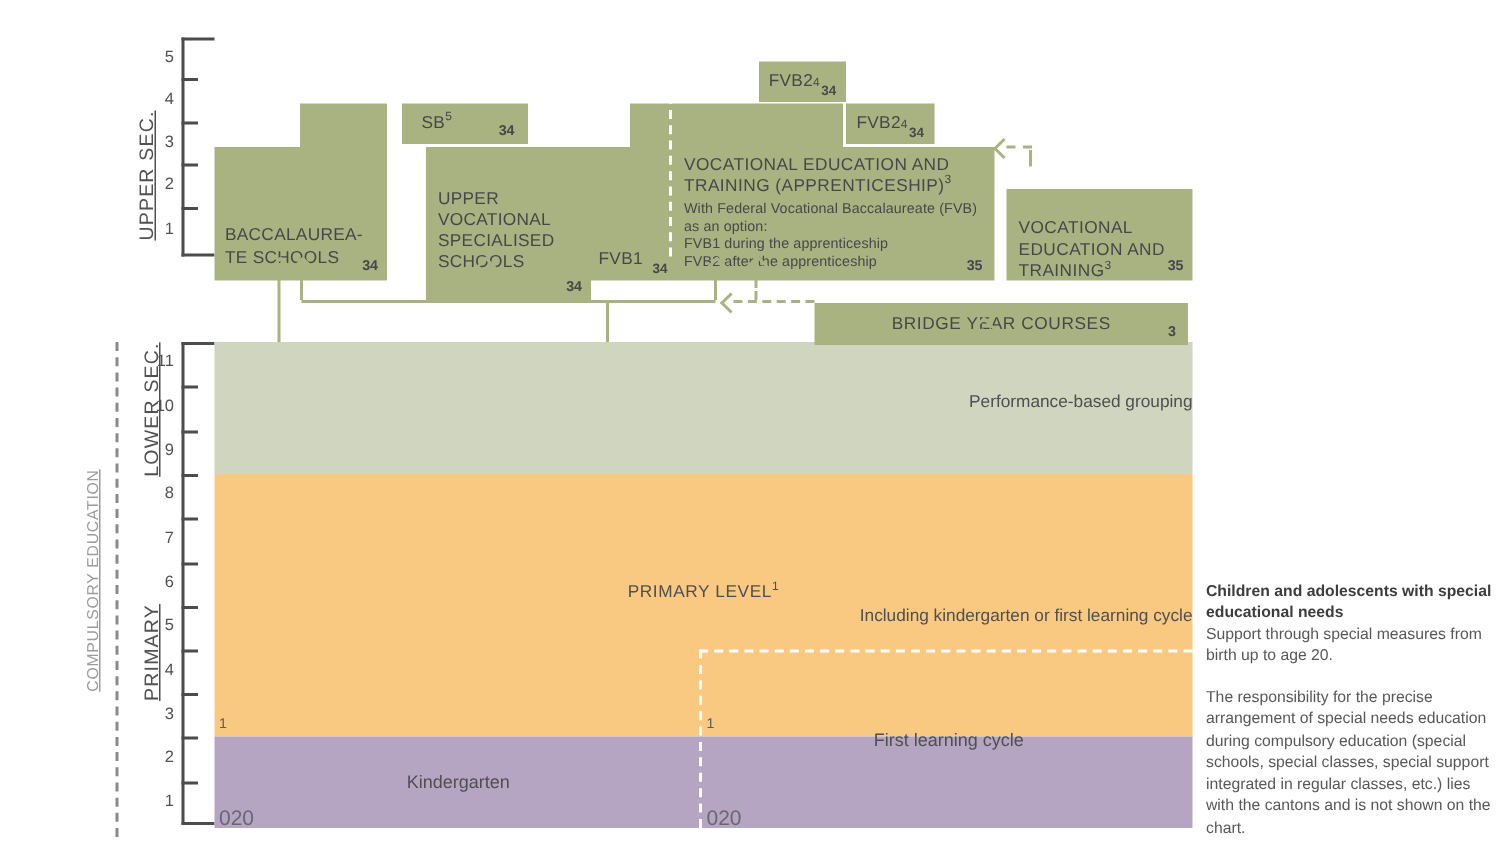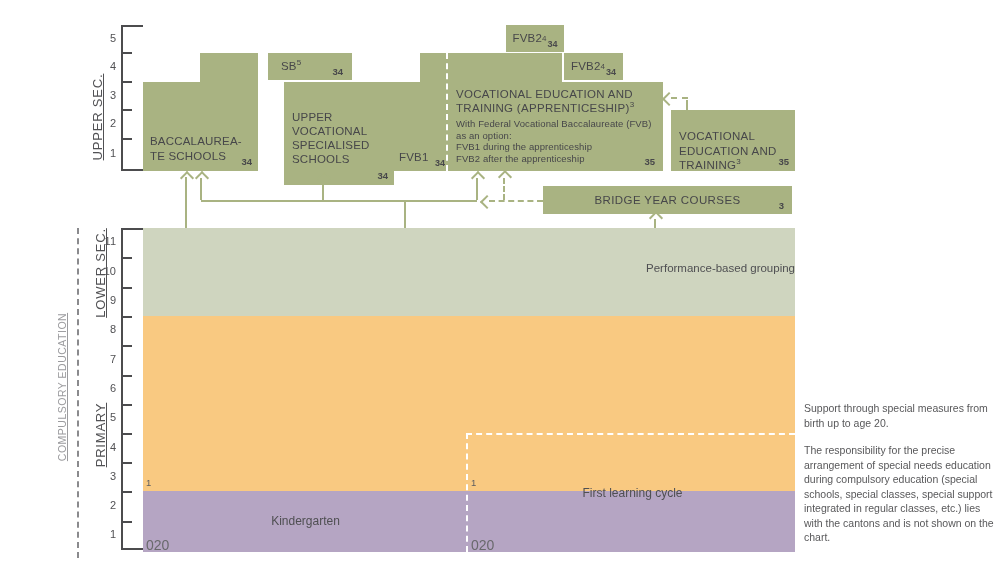--- a/index.html
+++ b/index.html
@@ -10,21 +10,21 @@
   
   .area{position:absolute;left:143px;width:652px;}
   .area.lower{background:var(--pale-green,#cfd5bf);}
   .area.orange{background:var(--orange,#f9c981);}
   .area.purple{background:var(--purple,#b5a5c3);}
   .area-caption{position:absolute;left:143px;width:652px;text-align:center;color:#4f4f52;}
   .area-caption .t1{font-size:11.5px;letter-spacing:.4px;line-height:15.5px;}
   .area-caption .t2{font-size:11.5px;line-height:15.5px;text-align:right;}
 
   
-  .box{position:absolute;background:var(--box-green,#a9b382);}
+  .box{position:absolute;background:var(--box-green,#a9b382);margin-top:16px;}
   .box-label{font-size:11.5px;color:#47474a;letter-spacing:.2px;line-height:15px;}
   .box-label.small{font-size:9.5px;line-height:11.5px;letter-spacing:.1px;}
   .ref{position:absolute;font-size:9.5px;font-weight:bold;color:#47474a;}
   sup{font-size:8px;line-height:0;}
   .ref-sub{font-size:9px;font-weight:bold;position:relative;top:5px;margin-left:1px;}
 
   
   .axis-line{position:absolute;width:2px;background:#4c4c4e;}
   .tick{position:absolute;height:2px;background:#4c4c4e;}
   .yr{position:absolute;width:20px;text-align:right;font-size:11px;color:#515154;}
@@ -110,20 +110,24 @@
   </div>
 
   <div class="area lower" style="top:228px;height:88px;"></div>
   <div class="area orange" style="top:316px;height:175px;"></div>
   <div class="area purple" style="top:491px;height:61px;"></div>
 
   <div class="area-caption" style="top:261px;">
     <div class="t2">Performance-based grouping</div>
   </div>
 
+  <div class="area-caption" style="top:388px;">
+    <div class="t1"><span>PRIMARY LEVEL</span><sup>1</sup></div>
+    <div class="t2">Including kindergarten or first learning cycle</div>
+  </div>
 
   <div class="abs" style="left:258px;top:514px;width:95px;text-align:center;font-size:12px;color:#4f4f52;">Kindergarten</div>
   <div class="abs" style="left:570px;top:486px;width:125px;text-align:center;font-size:12px;color:#4f4f52;">First learning cycle</div>
 
   <div class="wdashv" style="left:466px;top:433px;height:119px;"></div>
   <div class="wdashh" style="left:466px;top:433px;width:329px;"></div>
 
   <span class="marker" style="left:146px;top:477px;">1</span>
   <span class="marker" style="left:471px;top:477px;">1</span>
   <span class="marker code" style="left:146px;top:537px;">020</span>
@@ -224,18 +228,18 @@
 
     <div class="vdash" style="left:654px;top:219px;height:9px;"></div>
     <div class="chev up" style="left:651px;top:213px;"></div>
 
     <div class="vdash" style="left:686px;top:100px;height:11px;"></div>
     <div class="hdash" style="left:671px;top:97px;width:17px;"></div>
     <div class="chev left" style="left:664px;top:94px;"></div>
   </div>
 
   <div class="note">
-    <br>
+    <span class="hd">Children and adolescents with special educational needs</span><br>
     <span>Support through special measures from birth up to age 20.</span>
     <div class="p2">The responsibility for the precise arrangement of special needs education during compulsory education (special schools, special classes, special support integrated in regular classes, etc.) lies with the cantons and is not shown on the chart.</div>
   </div>
 
 </div>
 
 </body></html>

